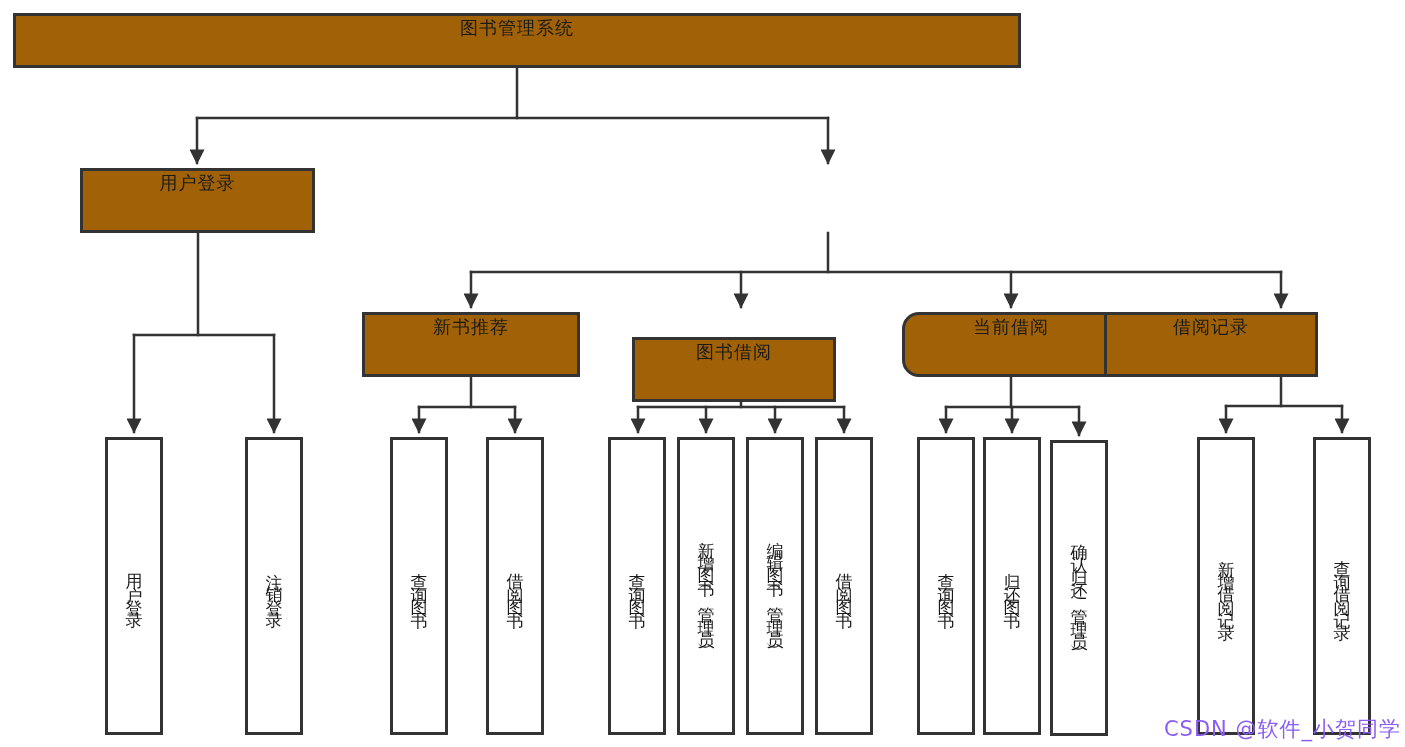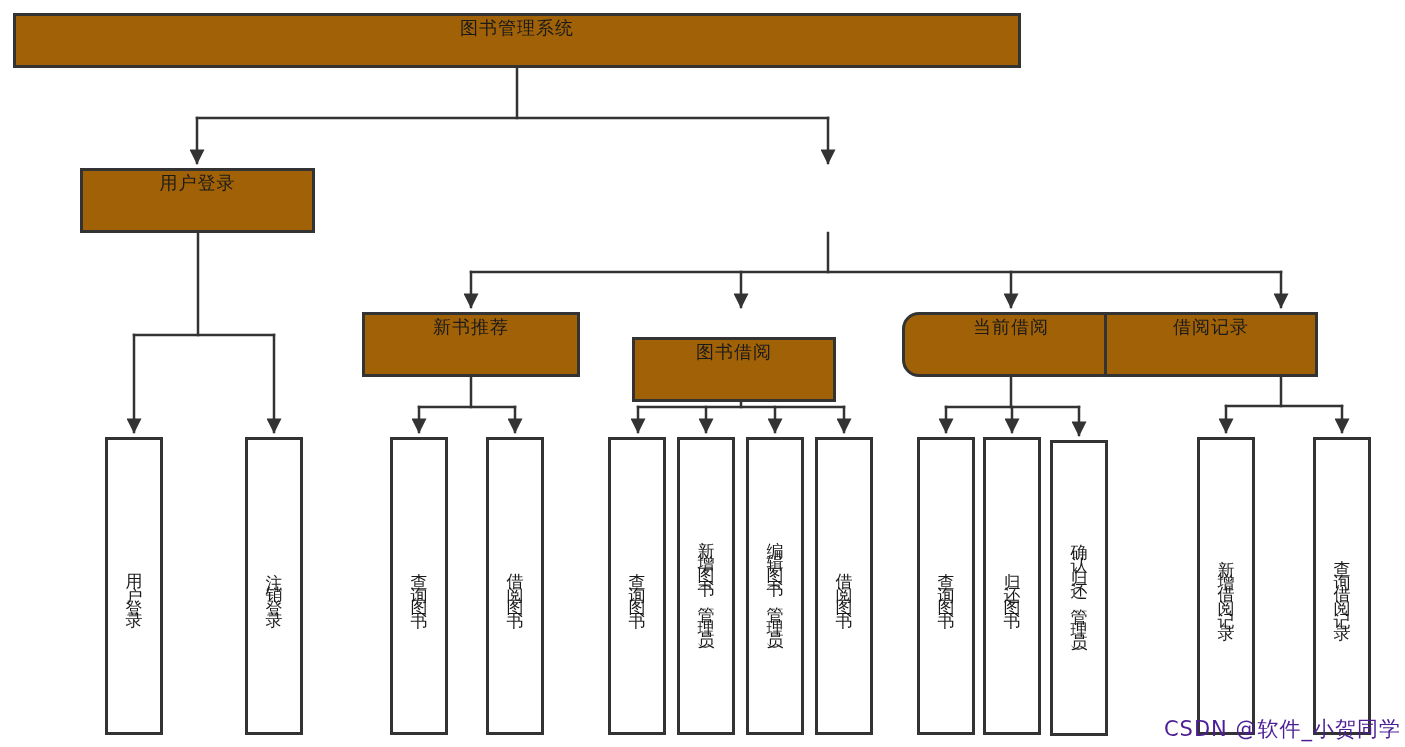--- a/index.html
+++ b/index.html
@@ -35,21 +35,21 @@
     writing-mode:vertical-rl;
     font-size:17px;
     letter-spacing:13px;
     line-height:1;
     white-space:nowrap;
   }
   .watermark{
     position:absolute;
     right:4px;bottom:4px;
     font-size:21px;
-    color:#4c1d95;
+    color:#8b5cf6;
     letter-spacing:1px;
     z-index:3;
     pointer-events:none;
   }
 </style>
 </head>
 <body>
 
 <div class="canvas">
 

